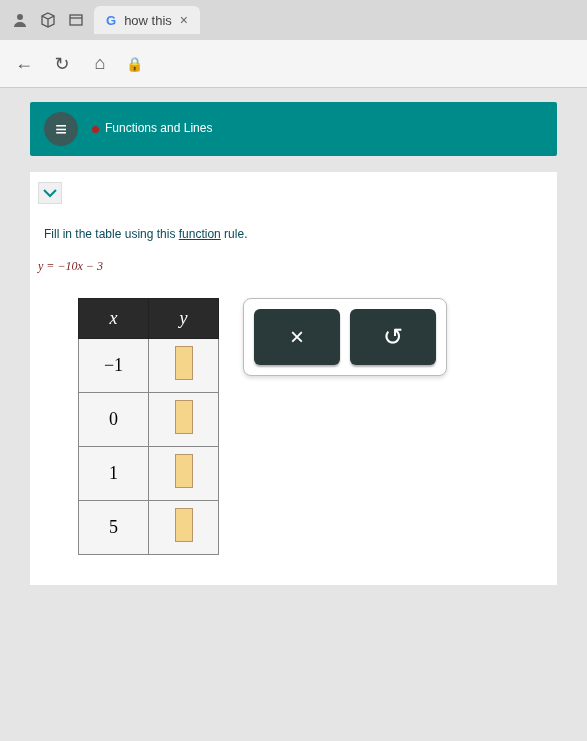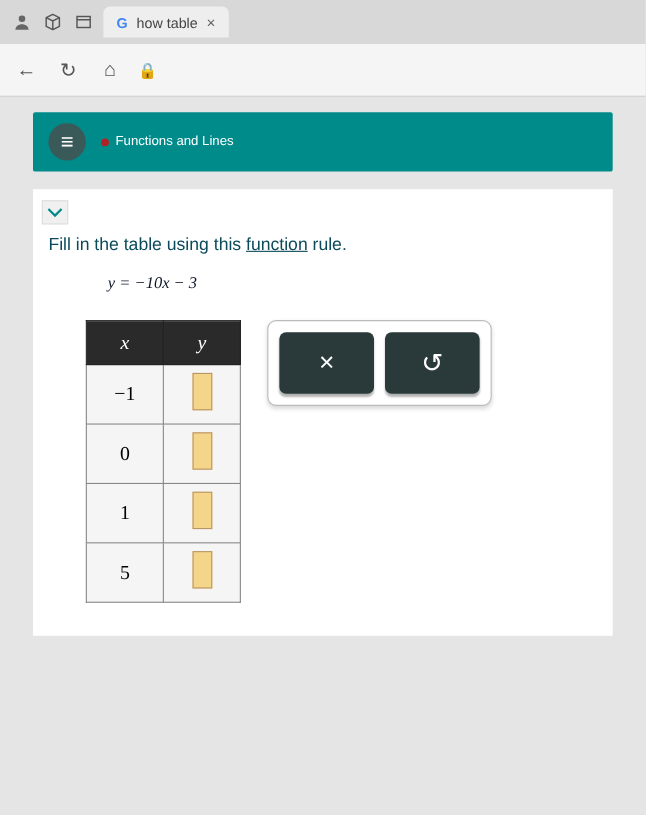--- a/index.html
+++ b/index.html
@@ -110,34 +110,33 @@
       width: 24px; height: 22px;
       background: #f0f0f0;
       border: 1px solid #ddd;
       display: flex;
       align-items: center;
       justify-content: center;
       color: #008b8b;
       font-size: 14px;
     }
     .instruction {
-      margin: 10px 0 18px 6px;
-      font-size: 16px;
+      margin: 23px 0 18px 6px;
+      font-size: 12px;
       color: #0a4a5a;
     }
     .instruction .func-link {
       text-decoration: underline;
       color: #0a4a5a;
     }
     .equation {
-      margin-left: 60px;
       font-family: 'Times New Roman', serif;
       font-style: italic;
-      font-size: 15px;
-      color: #0f172a;
+      font-size: 12px;
+      color: #7f1d1d;
       margin-bottom: 24px;
     }
     .work-row {
       display: flex;
       align-items: flex-start;
       gap: 24px;
       margin-left: 40px;
     }
     table.xy {
       border-collapse: collapse;
@@ -210,21 +209,21 @@
       </svg>
   </span>
   <span class="tab-icon">
     <svg width="16" height="16" viewBox="0 0 16 16">
         <rect x="2" y="3" width="12" height="10" fill="none" stroke="#555" stroke-width="1.3"></rect>
         <line x1="2" y1="6" x2="14" y2="6" stroke="#555" stroke-width="1.3"></line>
       </svg>
   </span>
   <div class="browser-tab">
     <span style="color:#4285f4;font-weight:bold;">G</span>
-    <span>how table</span>
+    <span>how this</span>
     <span class="tab-close">×</span>
   </div>
 </div>
 
 <div class="address-bar-row">
   <span class="nav-icon">←</span>
   <span class="nav-icon">↻</span>
   <span class="nav-icon">⌂</span>
   <div class="url-box">
     <span class="lock-icon">🔒</span>

